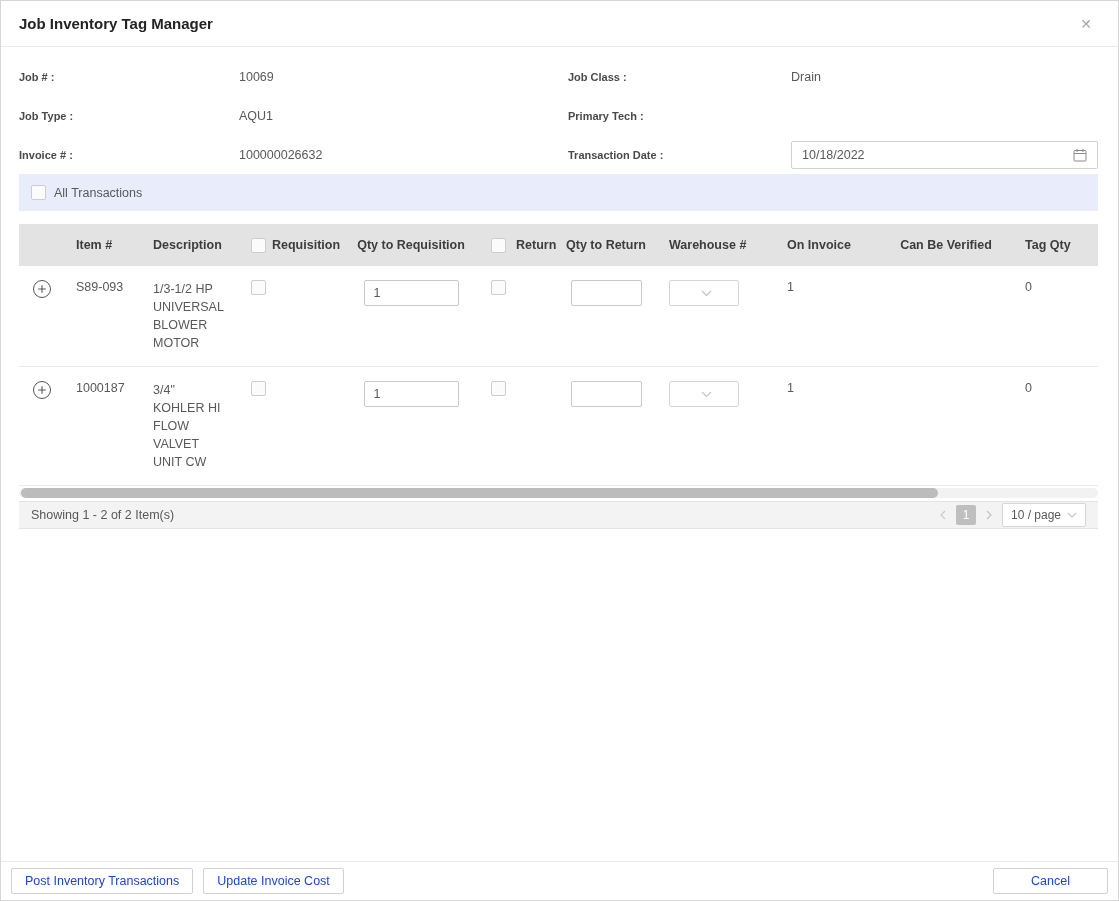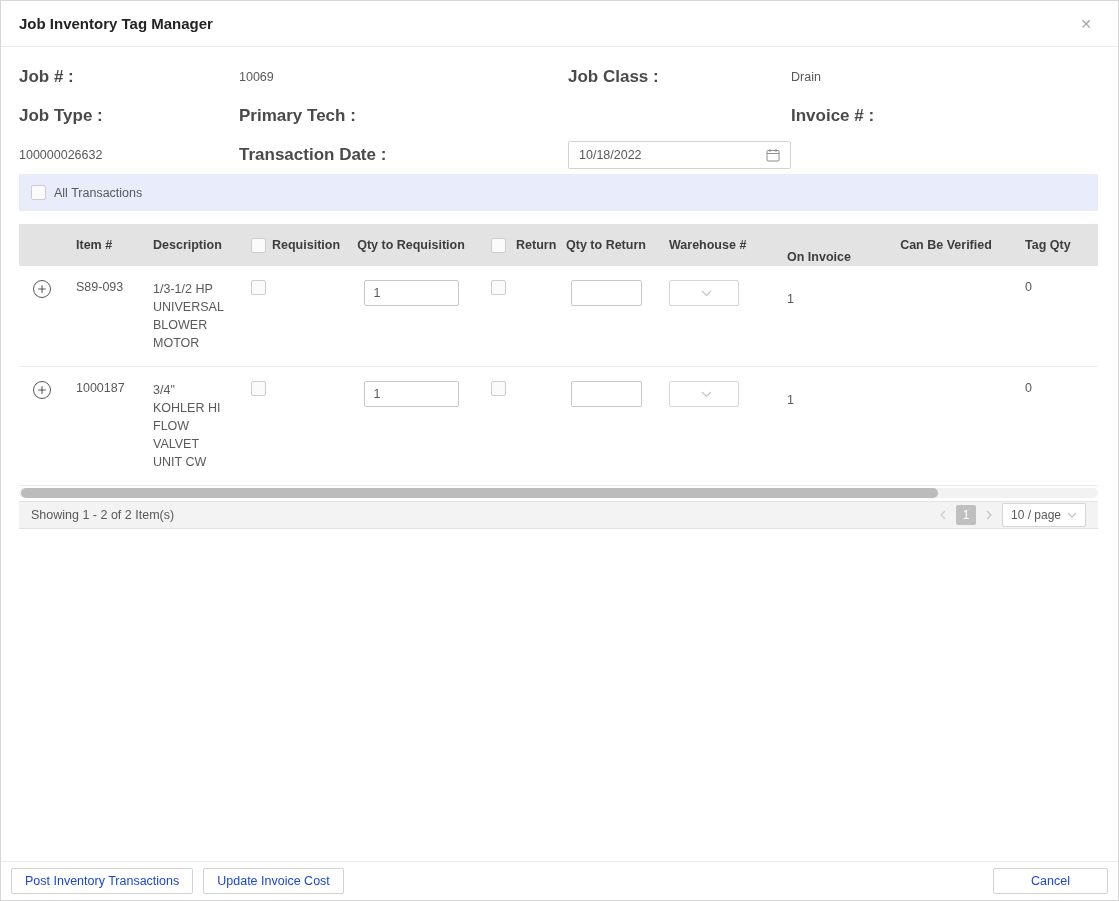--- a/index.html
+++ b/index.html
@@ -12,21 +12,21 @@
   
   .modal-header { flex: 0 0 46px; display: flex; align-items: center; padding: 0 18px;
                   border-bottom: 1px solid #e9e9e9; }
   .modal-title { font-size: 15px; font-weight: 700; color: #232323; margin: 0; }
   .close { margin-left: auto; color: #a7a7a7; font-size: 14px; cursor: pointer; padding-right: 8px; }
 
   
   .modal-body { flex: 1; padding: 10px 20px 0 18px; overflow: hidden; }
 
   .info-grid { display: grid; grid-template-columns: 220px 329px 223px 1fr; }
-  .flabel { font-weight: 700; color: #4a4a4a; font-size: 17px; height: 39px;
+  .flabel { font-weight: 700; color: #4a4a4a; font-size: 11px; height: 39px;
             display: flex; align-items: center; }
   .fvalue { color: #595959; font-size: 12.5px; height: 39px; display: flex; align-items: center; }
   .date-input { width: 100%; height: 28px; border: 1px solid #d2d2d2; border-radius: 2px;
                 display: flex; align-items: center; justify-content: space-between;
                 padding: 0 10px; background: #fff; cursor: pointer; }
   .date-text { font-size: 12.5px; color: #595959; }
 
   .all-bar { height: 37px; background: var(--filter-bar-bg, #e9ecfb);
              display: flex; align-items: center; padding: 0 12px; gap: 8px; }
   .all-label { font-size: 12.5px; color: #595959; }
@@ -49,21 +49,21 @@
   .c-expand { justify-content: center; }
   .c-item   { padding-left: 11px; }
   .c-desc   { padding-left: 12px; padding-right: 14px; line-height: 18px; }
   .c-req    { padding-left: 16px; gap: 6px; align-items: center; }
   .trow .c-req { align-items: flex-start; }
   .c-qtyreq { justify-content: center; }
   .c-ret    { padding-left: 12px; gap: 10px; align-items: center; }
   .trow .c-ret { align-items: flex-start; }
   .c-qtyret { justify-content: center; }
   .c-wh     { padding-left: 8px; }
-  .c-oninv  { padding-left: 16px; margin-top: 12px; }
+  .c-oninv  { padding-left: 16px; }
   .c-verif  { justify-content: center; }
   .c-tagqty { padding-left: 14px; }
 
   .expand-icon { width: 18px; height: 18px; border: 1px solid #565656; border-radius: 50%;
                  display: inline-flex; align-items: center; justify-content: center;
                  background: #fff; cursor: pointer; }
 
   .txt { height: 26px; border: 1px solid #c9c9c9; border-radius: 2px; font-family: inherit;
          font-size: 12.5px; color: #595959; padding: 0 9px; outline: none; background: #fff; }
   .qty-req { width: 95px; }
@@ -114,20 +114,21 @@
 
   <div class="modal-body">
 
     <div class="info-grid">
       <div class="flabel">Job # :</div>
       <div class="fvalue">10069</div>
       <div class="flabel">Job Class :</div>
       <div class="fvalue">Drain</div>
 
       <div class="flabel">Job Type :</div>
+      <div class="fvalue">AQU1</div>
       <div class="flabel">Primary Tech :</div>
       <div class="fvalue"></div>
 
       <div class="flabel">Invoice # :</div>
       <div class="fvalue">100000026632</div>
       <div class="flabel">Transaction Date :</div>
       <div class="fvalue">
         <div class="date-input">
           <span class="date-text">10/18/2022</span>
           <span style="display:inline-flex;">

